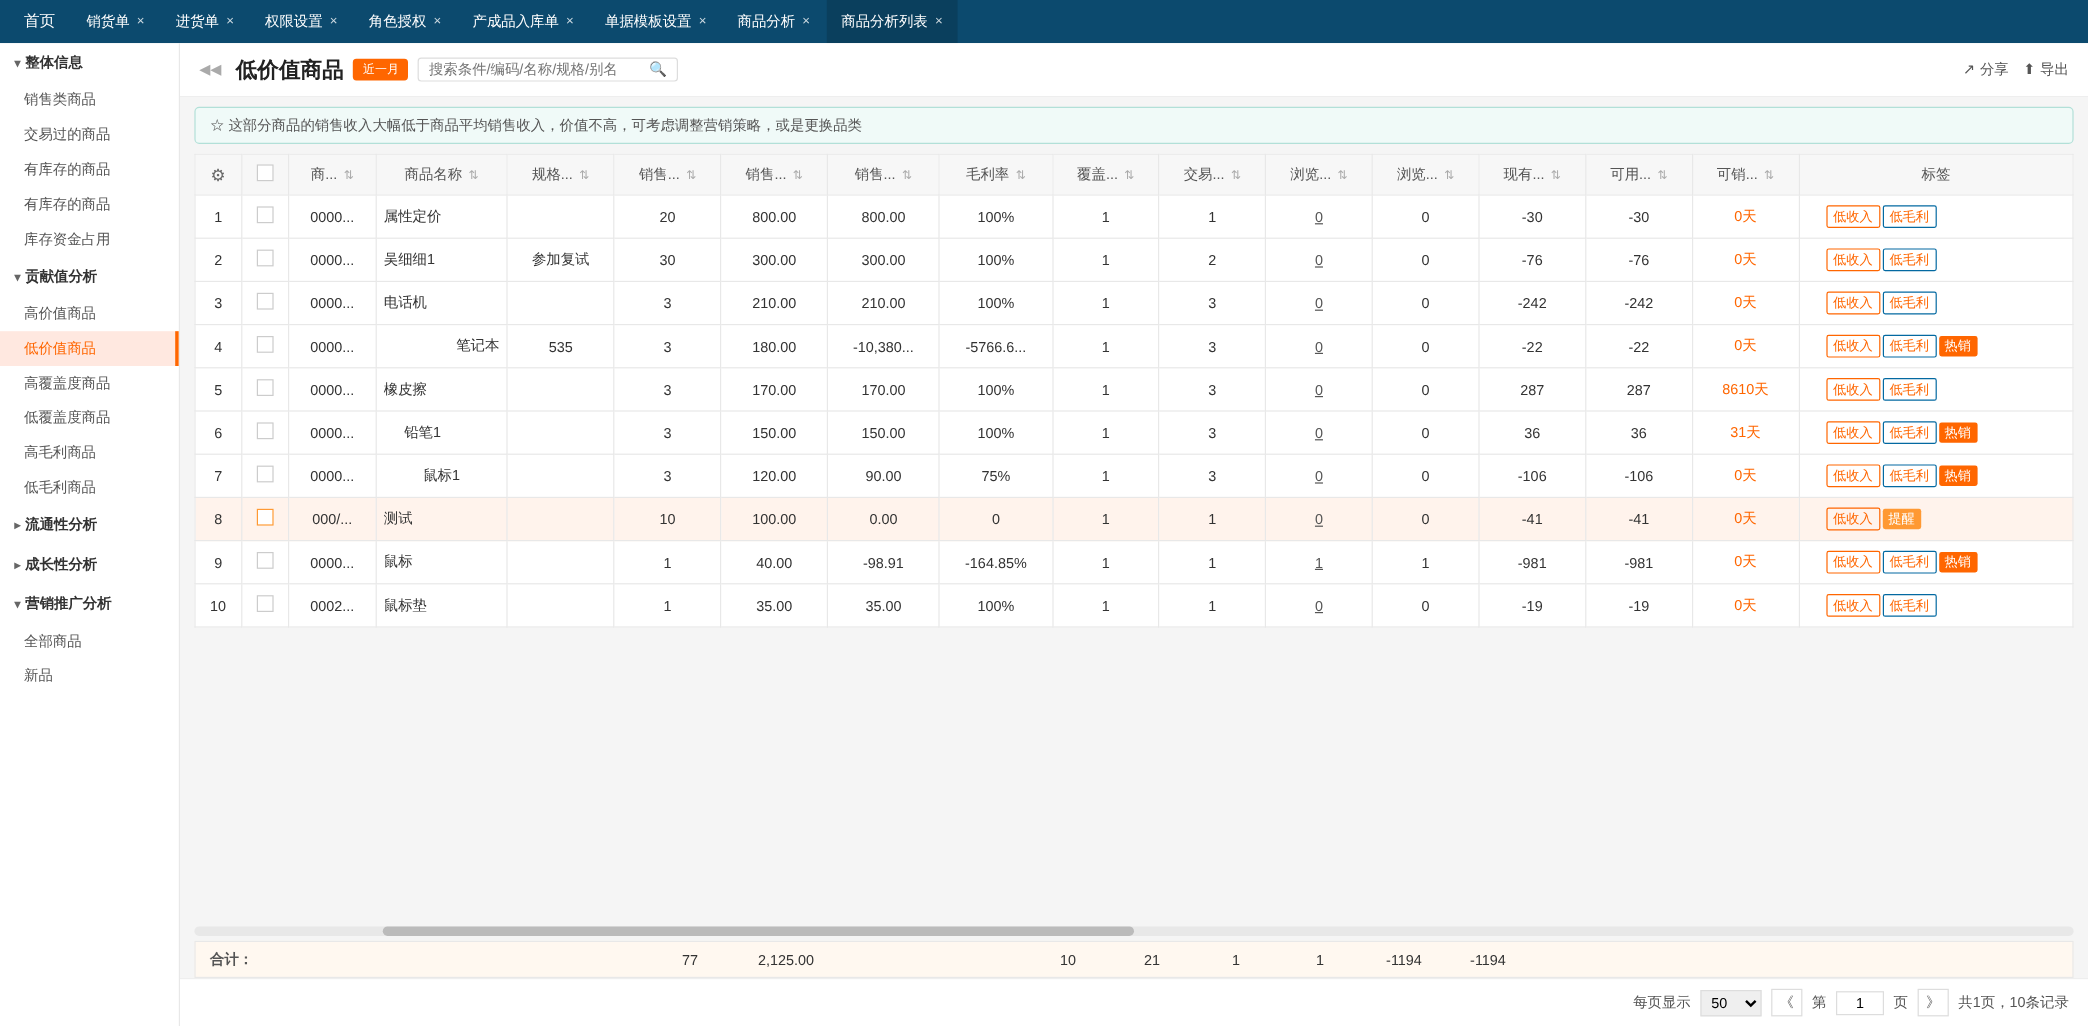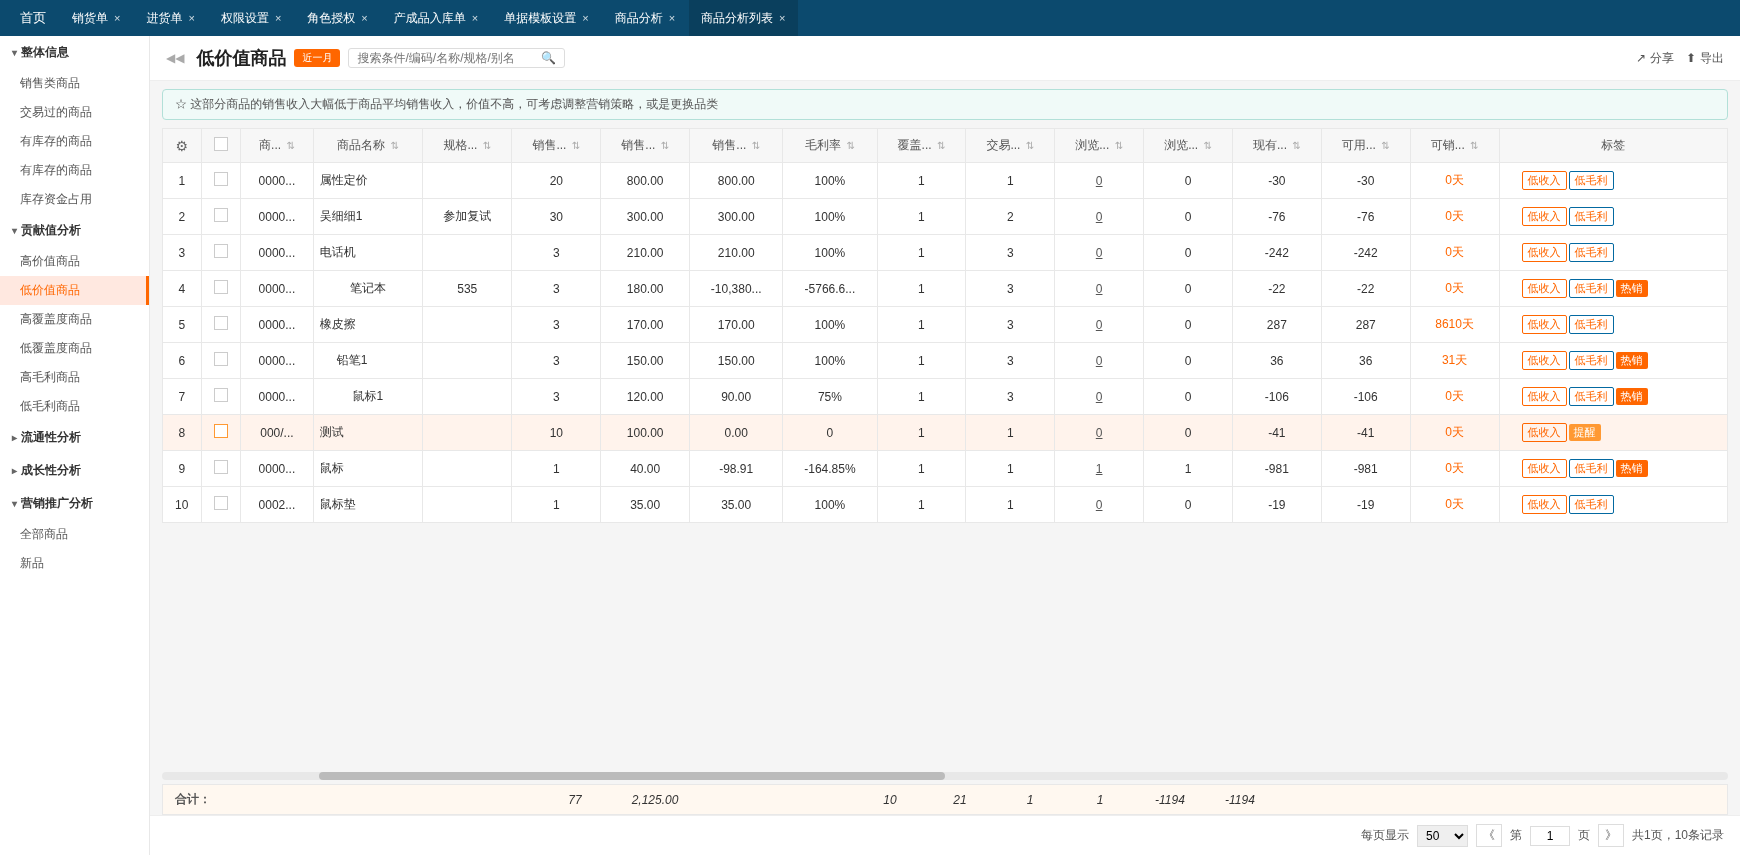--- a/index.html
+++ b/index.html
@@ -214,21 +214,20 @@
     }
     .footer-label {
       width: 120px;
       font-weight: bold;
     }
     .footer-values {
       display: flex;
       align-items: flex-end;
       flex: 1;
       gap: 0;
-      font-style: italic;
     }
     .footer-cell {
       text-align: center;
       color: #333;
     }
 
     
     .pagination {
       background: #fff;
       border-top: 1px solid #eee;
@@ -473,21 +472,21 @@
       <td>0</td>
       <td>-242</td>
       <td>-242</td>
       <td class="days-orange">0天</td>
       <td style="text-align:left; white-space:nowrap;"><span class="tag tag-low-income">低收入</span><span class="tag tag-low-profit">低毛利</span></td>
     </tr>
             <tr>
       <td>4</td>
       <td><div class="checkbox-cell" style="width:14px;height:14px;margin:auto;"></div></td>
       <td>0000...</td>
-      <td style="text-align:center;">笔记本</td>
+      <td style="text-align:right;">笔记本</td>
       <td>535</td>
       <td>3</td>
       <td>180.00</td>
       <td>-10,380...</td>
       <td>-5766.6...</td>
       <td>1</td>
       <td>3</td>
       <td><span class="link-underline" style="cursor:pointer;">0</span></td>
       <td>0</td>
       <td>-22</td>

